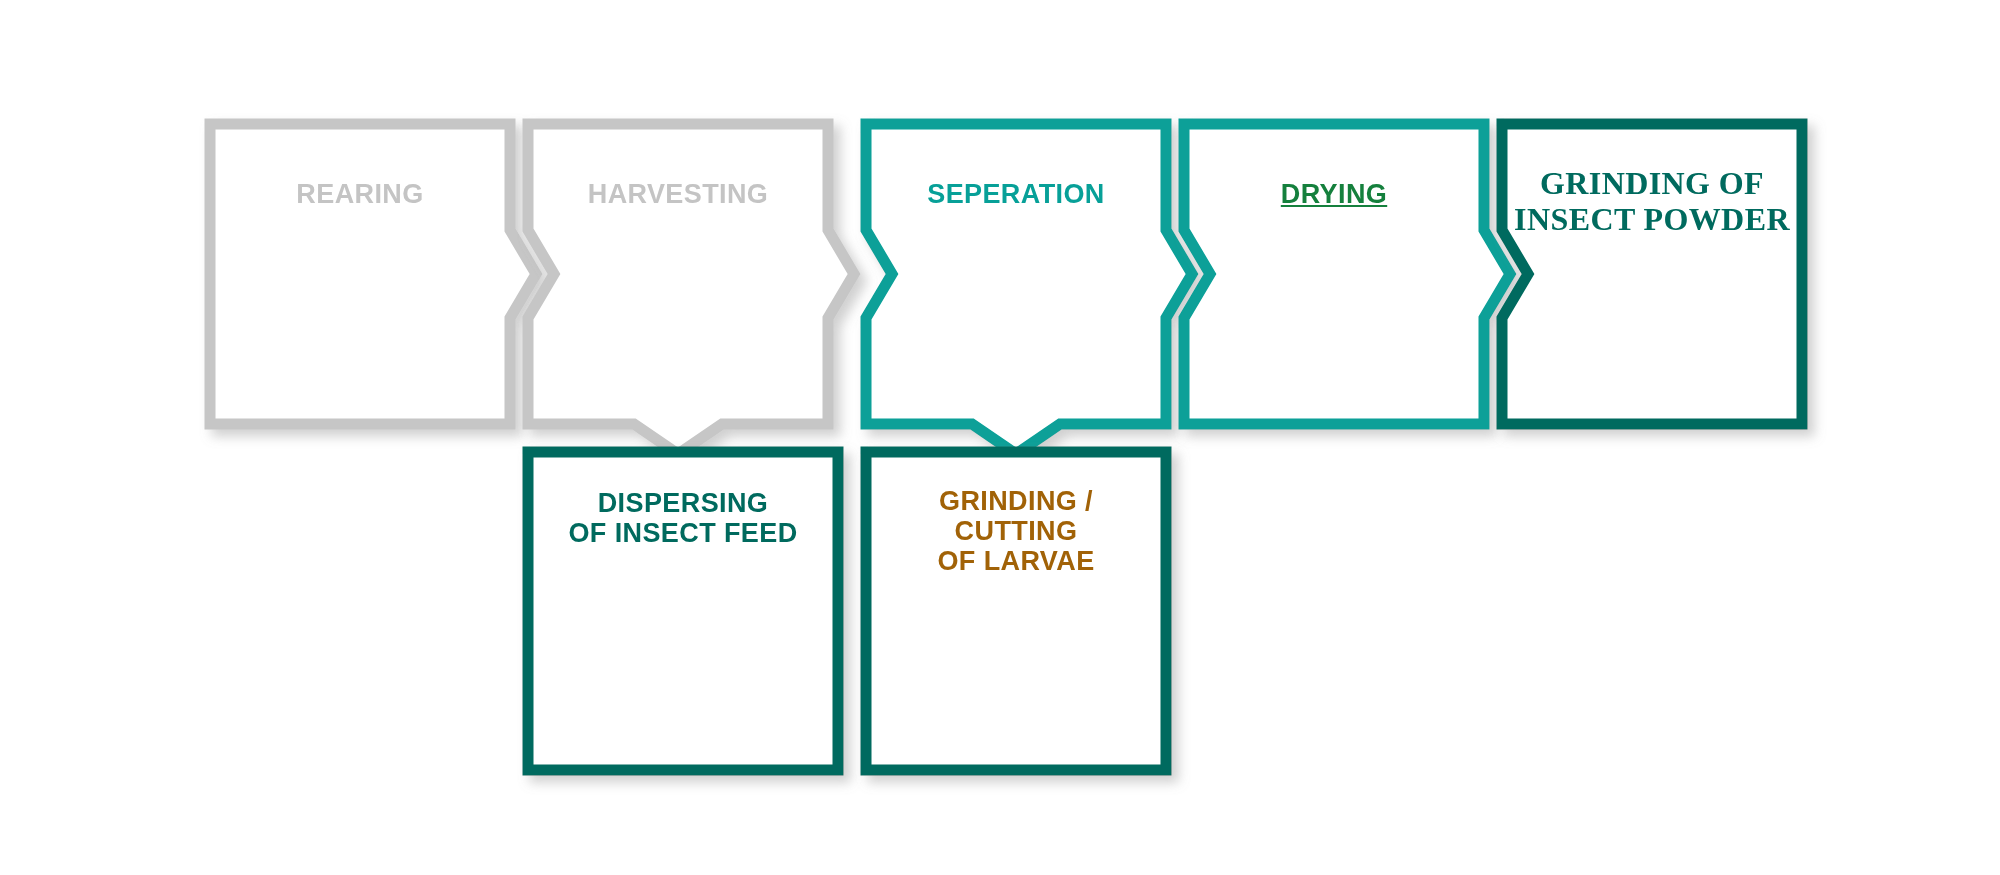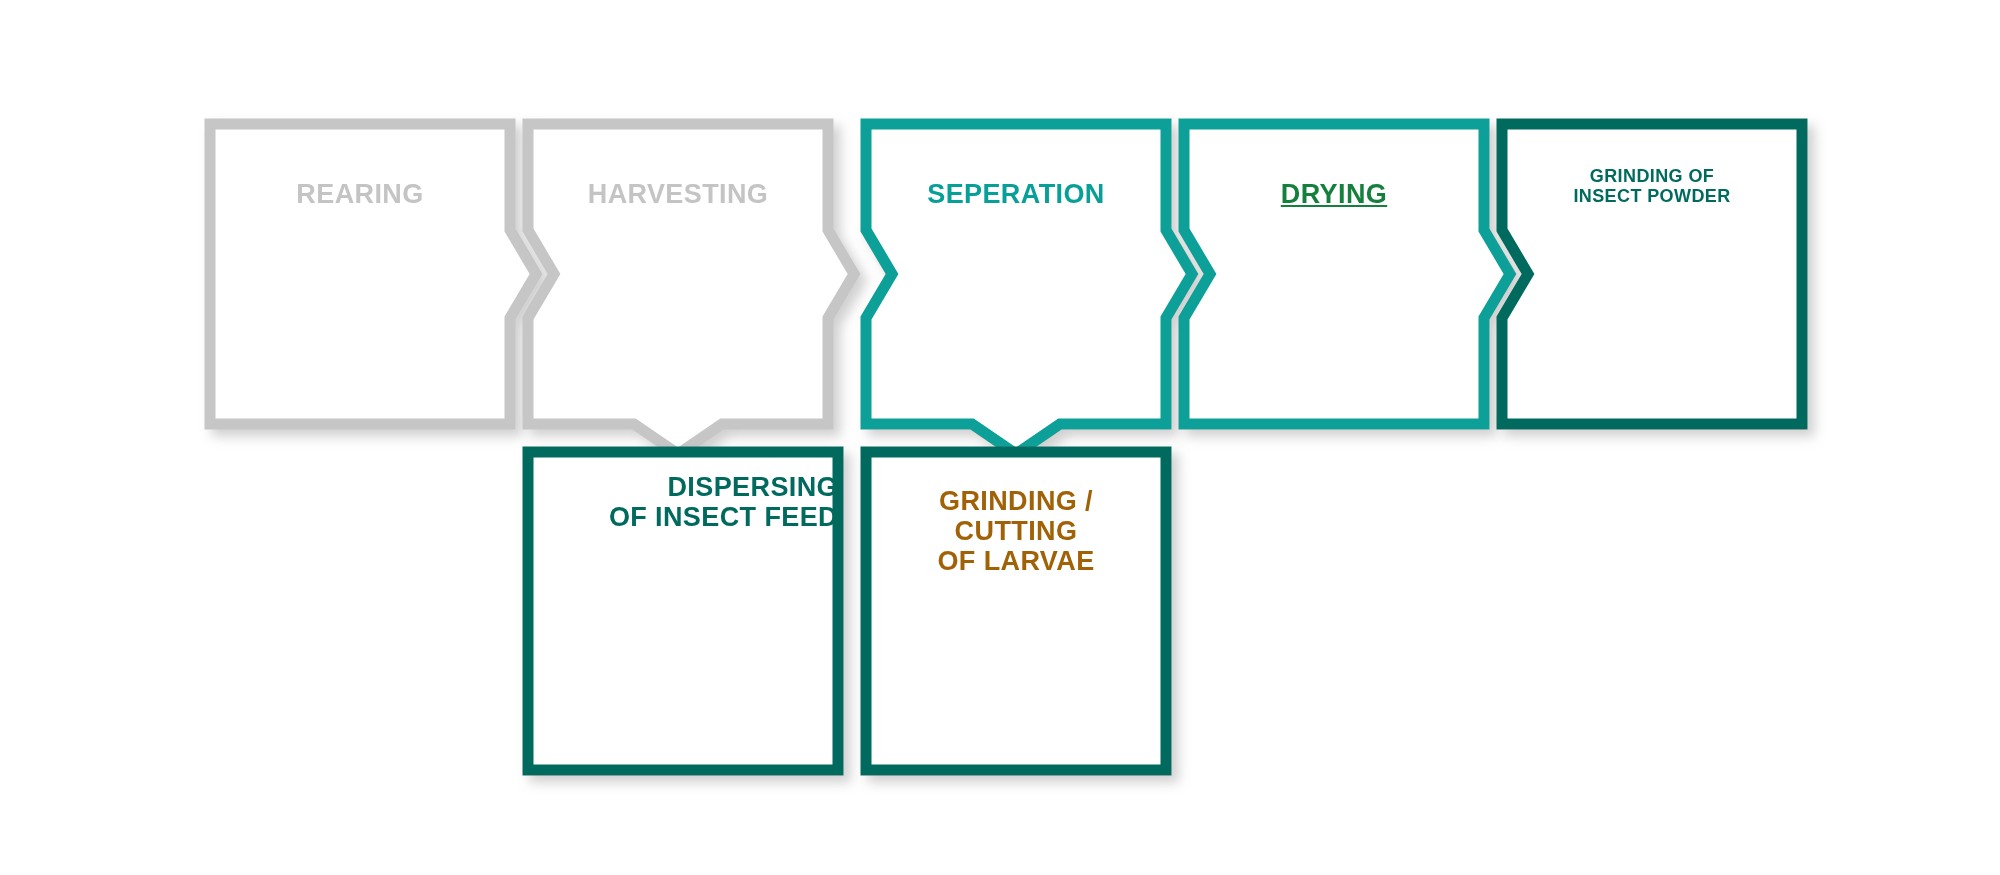--- a/index.html
+++ b/index.html
@@ -34,21 +34,22 @@
     line-height: 1.12;
     letter-spacing: 0.4px;
     white-space: pre-line;
     pointer-events: none;
     -webkit-font-smoothing: antialiased;
   }
   .lbl-top {
     font-size: 27px;
   }
   .lbl-top-two {
-    font-size: 18px;
+    font-size: 32px;
+    font-family: Liberation Serif, serif;
   }
   .lbl-bottom {
     font-size: 27px;
   }
 </style>
 </head>
 <body>
 
 <div id="diagram-root">
 
@@ -83,19 +84,19 @@
       </g>
   </svg>
 
   <div class="box-label lbl-top" style="left: 210px; width: 300px; top: 179px; color: rgb(196, 196, 196);">REARING</div>
   <div class="box-label lbl-top" style="left: 528px; width: 300px; top: 179px; color: rgb(196, 196, 196);">HARVESTING</div>
   <div class="box-label lbl-top" style="left: 866px; width: 300px; top: 179px; color: rgb(7, 160, 152);">SEPERATION</div>
   <div class="box-label lbl-top" style="left: 1184px; width: 300px; top: 179px; color: #15803d; text-decoration: underline;">DRYING</div>
   <div class="box-label lbl-top-two" style="left: 1502px; width: 300px; top: 166px; color: rgb(0, 106, 94);">GRINDING OF
 INSECT POWDER</div>
 
-  <div class="box-label lbl-bottom" style="left: 528px; width: 310px; top: 472px; color: rgb(0, 106, 94); text-align: right;">DISPERSING
+  <div class="box-label lbl-bottom" style="left: 528px; width: 310px; top: 488px; color: rgb(0, 106, 94);">DISPERSING
 OF INSECT FEED</div>
   <div class="box-label lbl-bottom" style="left: 866px; width: 300px; top: 486px; color: #a16207;">GRINDING /
 CUTTING
 OF LARVAE</div>
 
 </div>
 
 </body></html>

